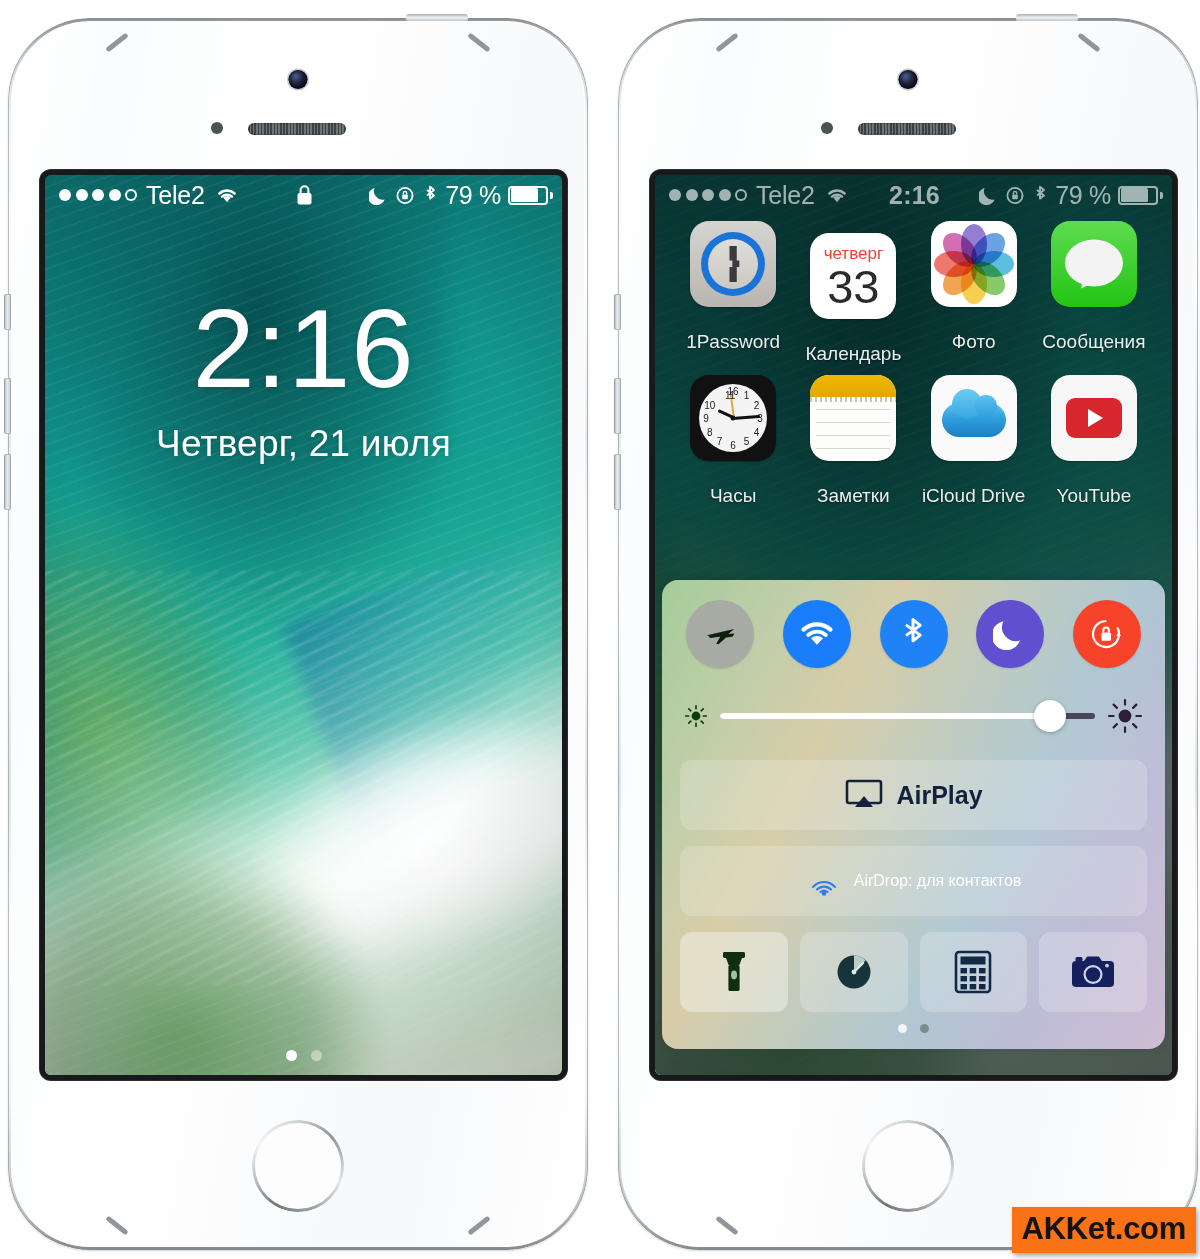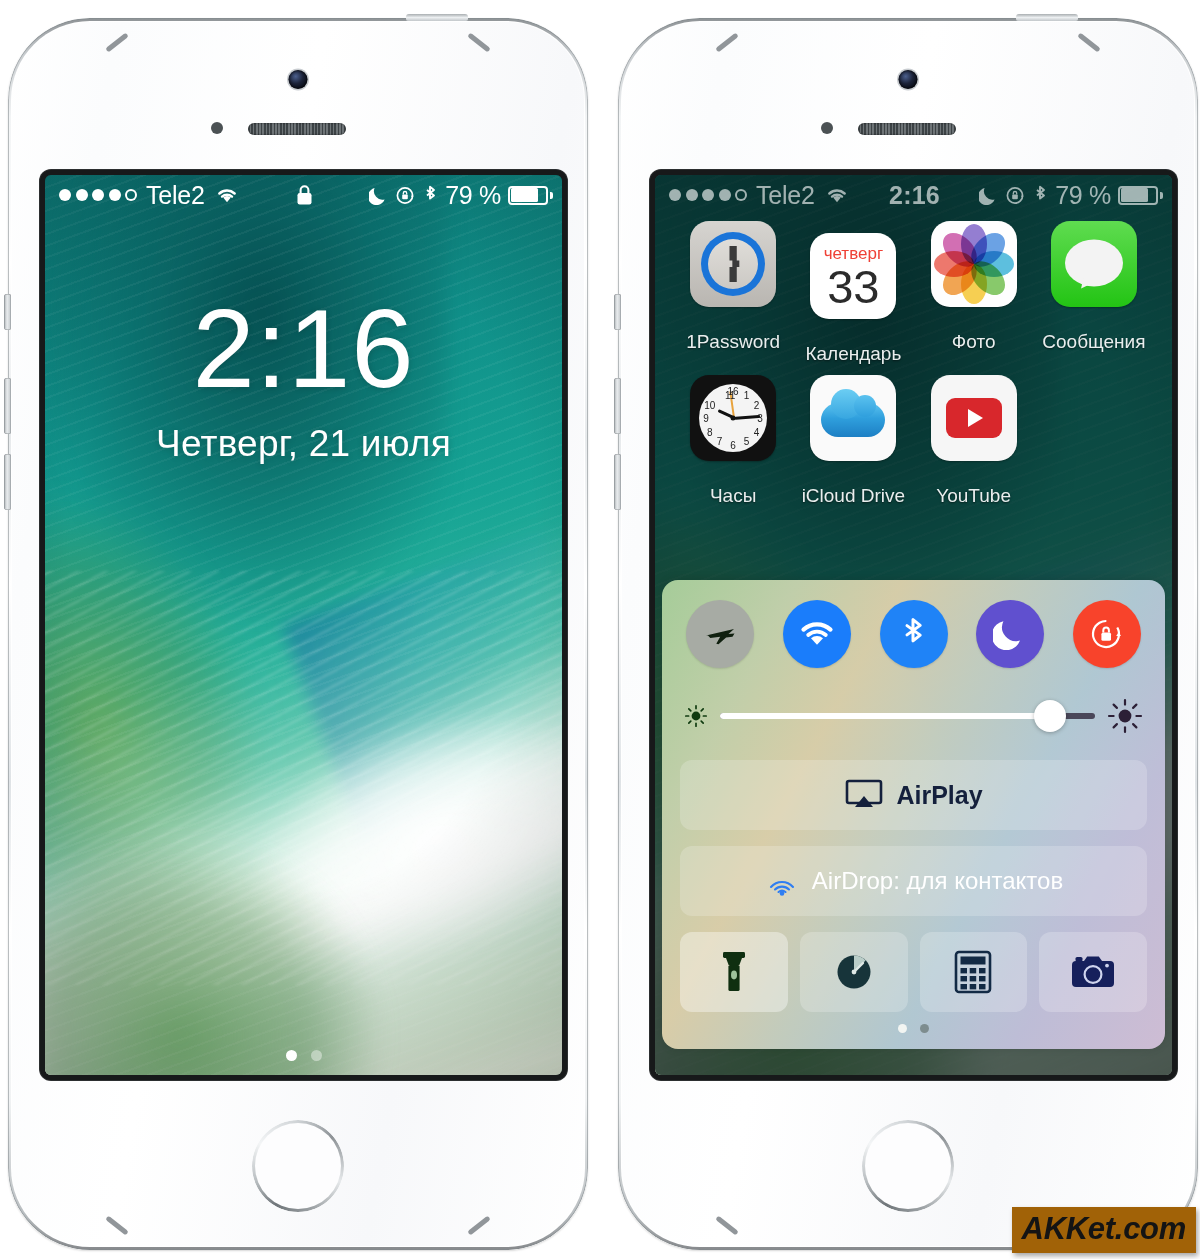--- a/index.html
+++ b/index.html
@@ -393,43 +393,42 @@
     box-shadow: 0 1px 4px rgba(0,0,0,.28);
   }
   .cc-panel {
     border-radius: 12px;
     background: rgba(255,255,255,.20);
     display:flex; align-items:center; justify-content:center;
     height: 70px;
     margin-bottom: 16px;
   }
   .cc-panel.airplay { gap: 12px; color: #14203c; font-size: 25px; font-weight: 600; }
-  .cc-panel.airdrop { gap: 12px; color: #ffffff; font-size: 24px; font-weight: 400; }
+  .cc-panel.airdrop { gap: 12px; color: #ffffff; font-size: 16px; font-weight: 400; }
   .cc-shortcuts { display:flex; justify-content: space-between; gap: 12px; }
   .shortcut {
     flex: 1; height: 80px; border-radius: 12px;
     background: rgba(255,255,255,.22);
     display:flex; align-items:center; justify-content:center;
   }
   .shortcut.hl { background: rgba(255,255,255,.38); }
   .cc-dots { display:flex; justify-content:center; gap: 13px; margin-top: 12px; }
   .cc-dot { width: 9px;height:9px;border-radius:50%; background: rgba(60,70,60,.45); }
   .cc-dot.active { background: #f2f5f2; }
 
   
   .watermark {
     position: absolute; right: 4px; bottom: 6px;
-    background: #a16207;
+    background: #f97316;
     color: #141414;
     font-size: 31px; font-weight: 700;
     padding: 4px 10px 6px;
     letter-spacing: -.3px;
     z-index: 80;
     box-shadow: 2px 3px 5px rgba(0,0,0,.35);
-    font-style: italic;
   }
 </style>
 </head>
 <body>
 
 <div class="phone left">
   <div class="band"></div>
   <div class="antenna ant-tl"></div>
   <div class="antenna ant-tr"></div>
   <div class="antenna ant-bl"></div>
@@ -636,20 +635,31 @@
               <span class="clock-num" style="left: 10.6173px; top: 47.5px;">8</span>
               <span class="clock-num" style="left: 7px; top: 34px;">9</span>
               <span class="clock-num" style="left: 10.6173px; top: 20.5px;">10</span>
               <span class="clock-num" style="left: 31px; top: 10.6173px;">11</span>
               <span class="clock-num" style="left: 34px; top: 7px;">16</span>
             </div>
         </div>
         <span class="app-label">Часы</span>
       </div>
 
+      <div class="app">
+        <div class="app-icon ic-notes" id="notesIcon">
+          <div class="top"></div>
+            <div class="perf"></div>
+        <div class="line" style="top: 34px;"></div>
+            <div class="line" style="top: 47px;"></div>
+            <div class="line" style="top: 60px;"></div>
+            <div class="line" style="top: 73px;"></div>
+          </div>
+        <span class="app-label">Заметки</span>
+      </div>
 
       <div class="app">
         <div class="app-icon ic-icloud">
           <div class="cloud"></div>
         </div>
         <span class="app-label">iCloud Drive</span>
       </div>
 
       <div class="app">
         <div class="app-icon ic-youtube">

